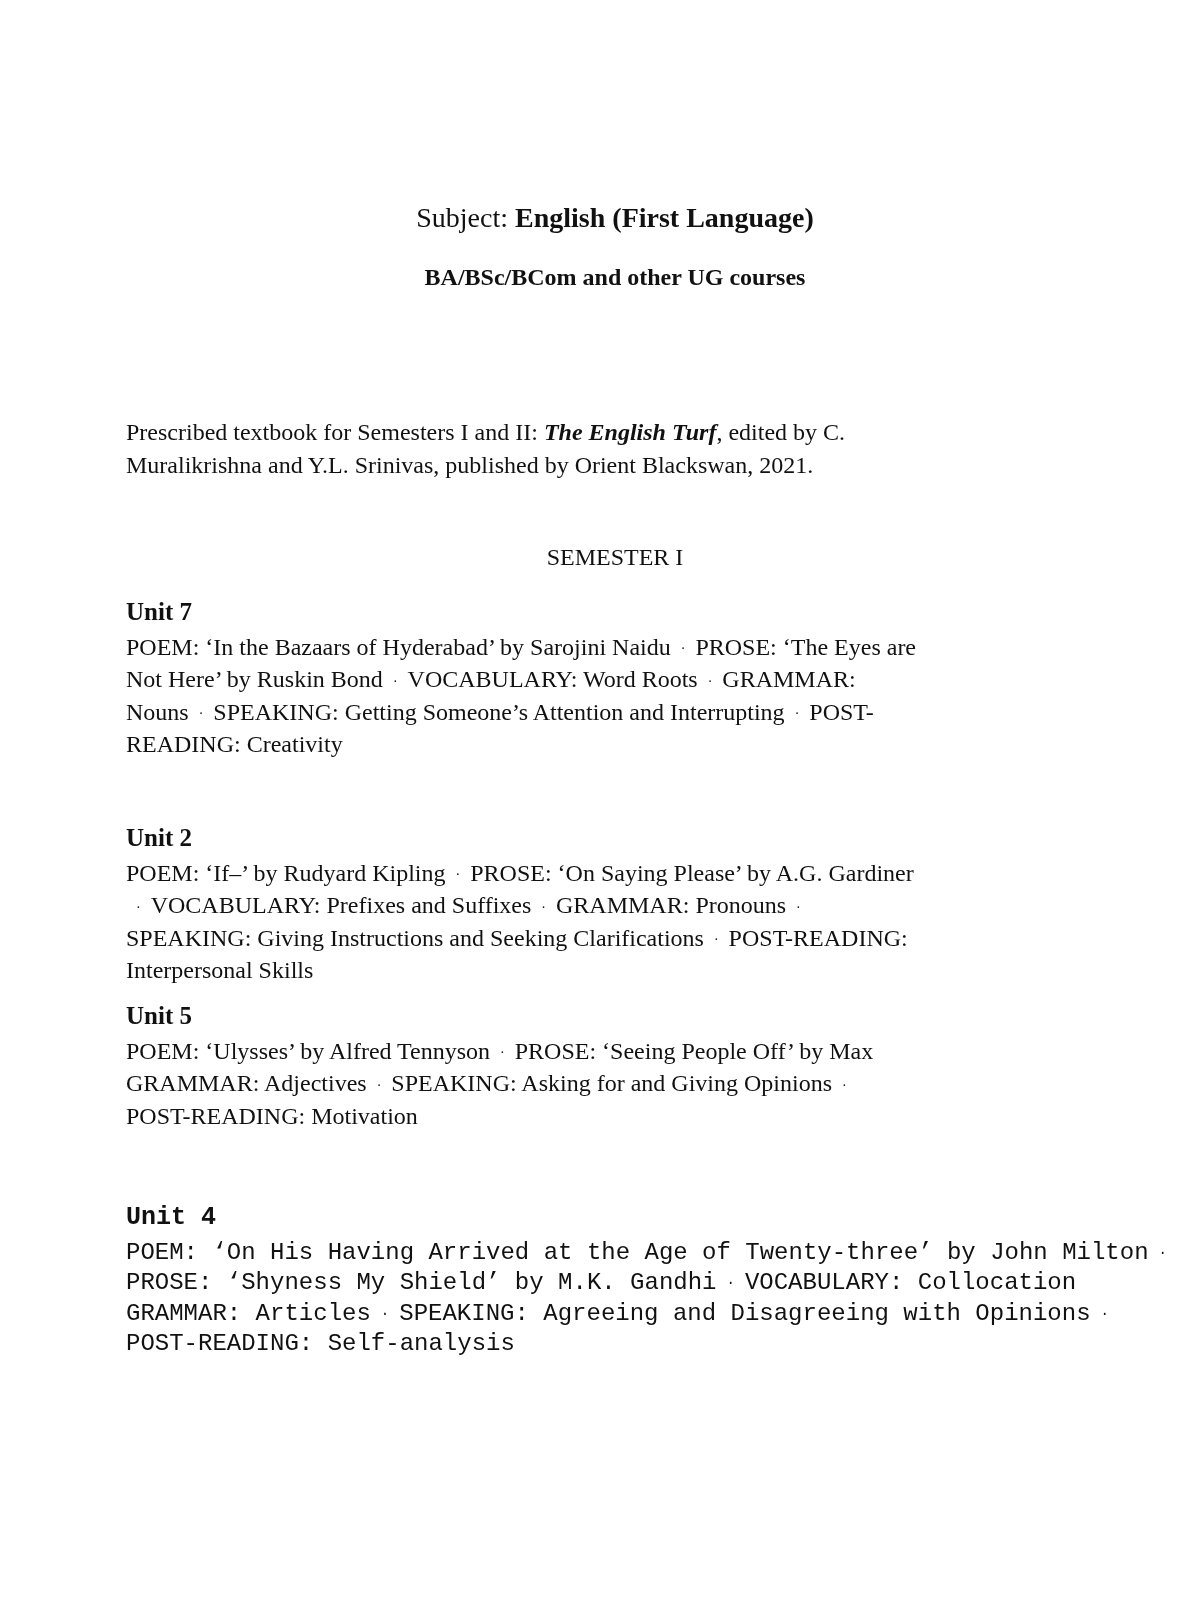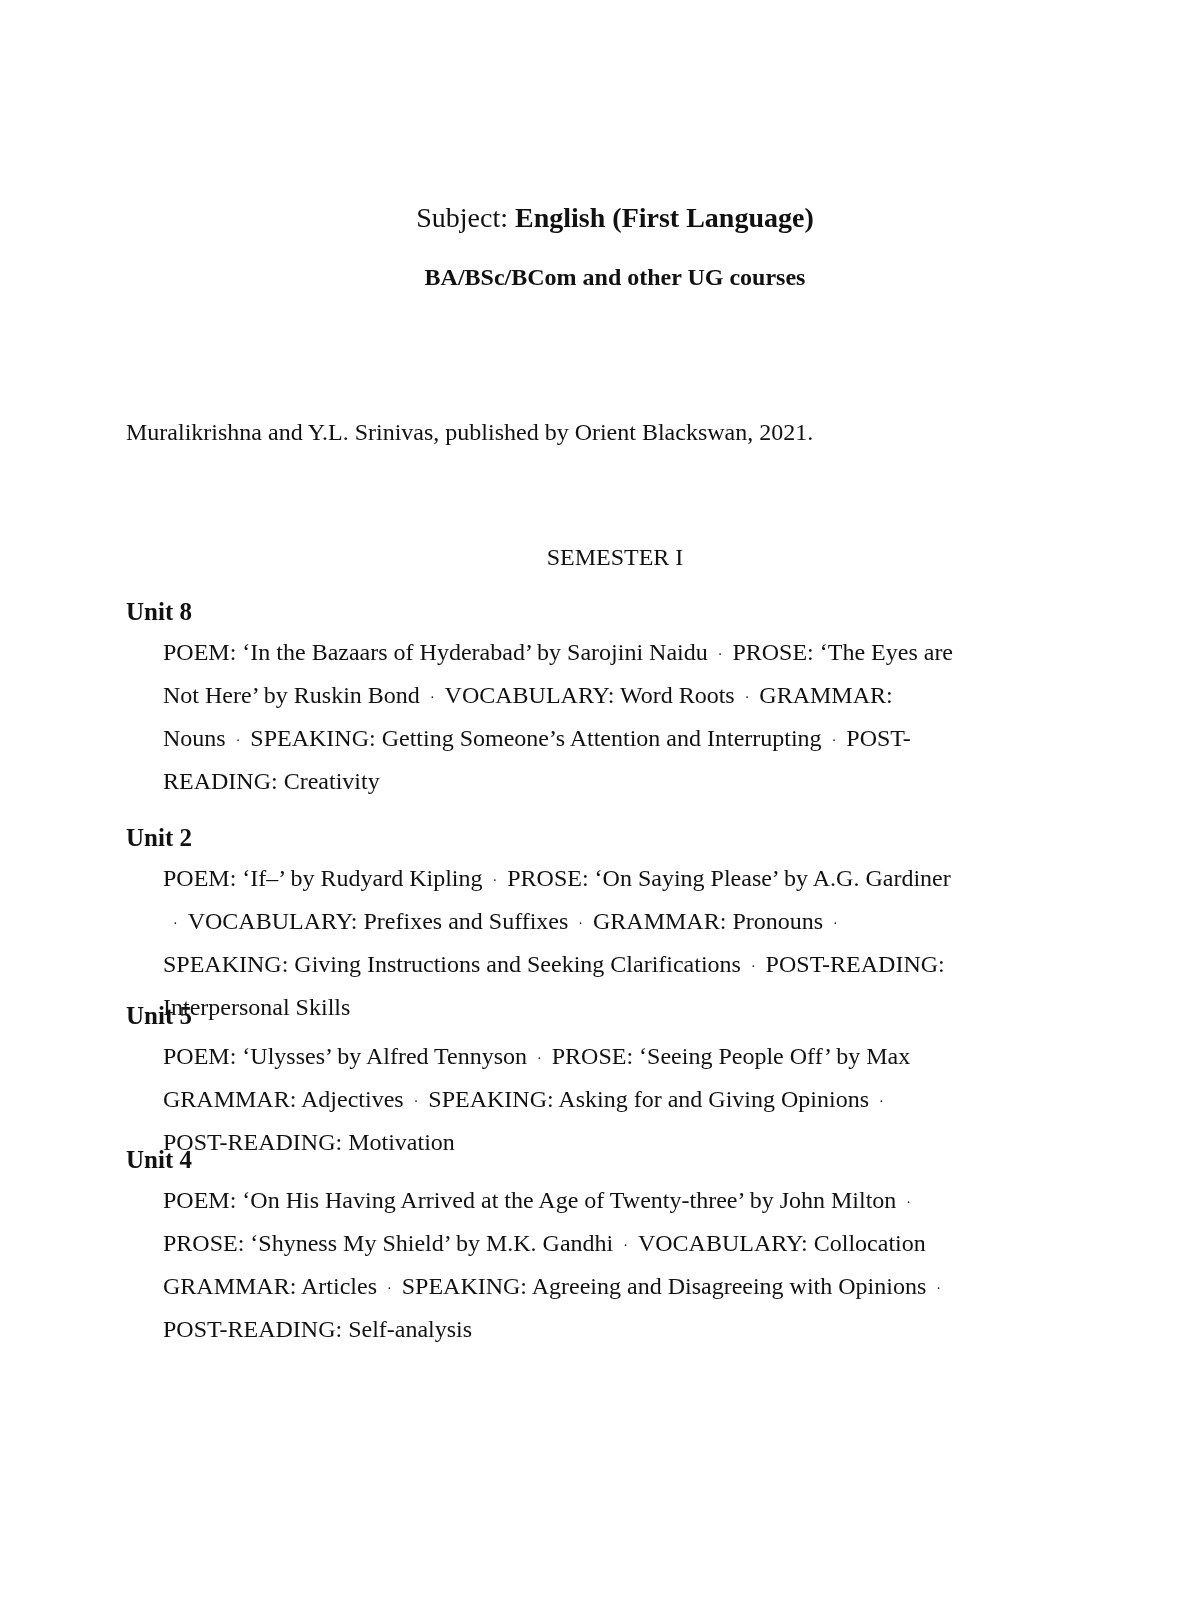--- a/index.html
+++ b/index.html
@@ -66,23 +66,22 @@
       width: 960px;
     }
     .unit-title {
       font-size: 25px;
       font-weight: bold;
       line-height: 32px;
       margin-bottom: 4px;
     }
     .unit-line {
       font-size: 24px;
-      line-height: 41px;
+      line-height: 30px;
       white-space: nowrap;
-      margin-left: 37px;
     }
     .sep {
       display: inline-block;
       margin: 0 10px;
       font-size: 14px;
       vertical-align: middle;
     }
   </style>
 </head>
 <body>
@@ -90,47 +89,48 @@
 <div class="page">
 
   <div class="center subject">
     <span>Subject: </span><span class="b">English (First Language)</span>
   </div>
 
   <div class="center courses">BA/BSc/BCom and other UG courses</div>
 
 
   <div class="textbook">
+    <div><span>Prescribed textbook for Semesters I and II: </span><span class="bi">The English Turf</span><span>, edited by C.</span></div>
     <div>Muralikrishna and Y.L. Srinivas, published by Orient Blackswan, 2021.</div>
   </div>
 
   <div class="center semester">SEMESTER I</div>
 
   <div id="units-container">
       <div class="unit" style="top: 596px;">
-        <div class="unit-title">Unit 8</div>
+        <div class="unit-title">Unit 7</div>
         <div class="unit-line"><span>POEM: ‘In the Bazaars of Hyderabad’ by Sarojini Naidu</span><span class="sep">·</span><span>PROSE: ‘The Eyes are</span></div>
         <div class="unit-line"><span>Not Here’ by Ruskin Bond</span><span class="sep">·</span><span>VOCABULARY: Word Roots</span><span class="sep">·</span><span>GRAMMAR:</span></div>
         <div class="unit-line"><span>Nouns</span><span class="sep">·</span><span>SPEAKING: Getting Someone’s Attention and Interrupting</span><span class="sep">·</span><span>POST-</span></div>
         <div class="unit-line"><span>READING: Creativity</span></div>
       </div>
       <div class="unit" style="top: 822px;">
         <div class="unit-title">Unit 2</div>
         <div class="unit-line"><span>POEM: ‘If–’ by Rudyard Kipling</span><span class="sep">·</span><span>PROSE: ‘On Saying Please’ by A.G. Gardiner</span></div>
         <div class="unit-line"><span class="sep">·</span><span>VOCABULARY: Prefixes and Suffixes</span><span class="sep">·</span><span>GRAMMAR: Pronouns</span><span class="sep">·</span></div>
         <div class="unit-line"><span>SPEAKING: Giving Instructions and Seeking Clarifications</span><span class="sep">·</span><span>POST-READING:</span></div>
         <div class="unit-line"><span>Interpersonal Skills</span></div>
       </div>
       <div class="unit" style="top: 1000px;">
         <div class="unit-title">Unit 5</div>
         <div class="unit-line"><span>POEM: ‘Ulysses’ by Alfred Tennyson</span><span class="sep">·</span><span>PROSE: ‘Seeing People Off’ by Max</span></div>
         <div class="unit-line"><span>GRAMMAR: Adjectives</span><span class="sep">·</span><span>SPEAKING: Asking for and Giving Opinions</span><span class="sep">·</span></div>
         <div class="unit-line"><span>POST-READING: Motivation</span></div>
       </div>
-      <div class="unit" style="top: 1144px;">
+      <div class="unit" style="top: 1202px; font-family: Liberation Mono, monospace;">
         <div class="unit-title">Unit 4</div>
         <div class="unit-line"><span>POEM: ‘On His Having Arrived at the Age of Twenty-three’ by John Milton</span><span class="sep">·</span></div>
         <div class="unit-line"><span>PROSE: ‘Shyness My Shield’ by M.K. Gandhi</span><span class="sep">·</span><span>VOCABULARY: Collocation</span></div>
         <div class="unit-line"><span>GRAMMAR: Articles</span><span class="sep">·</span><span>SPEAKING: Agreeing and Disagreeing with Opinions</span><span class="sep">·</span></div>
         <div class="unit-line"><span>POST-READING: Self-analysis</span></div>
       </div>
     </div>
 
 </div>
 

